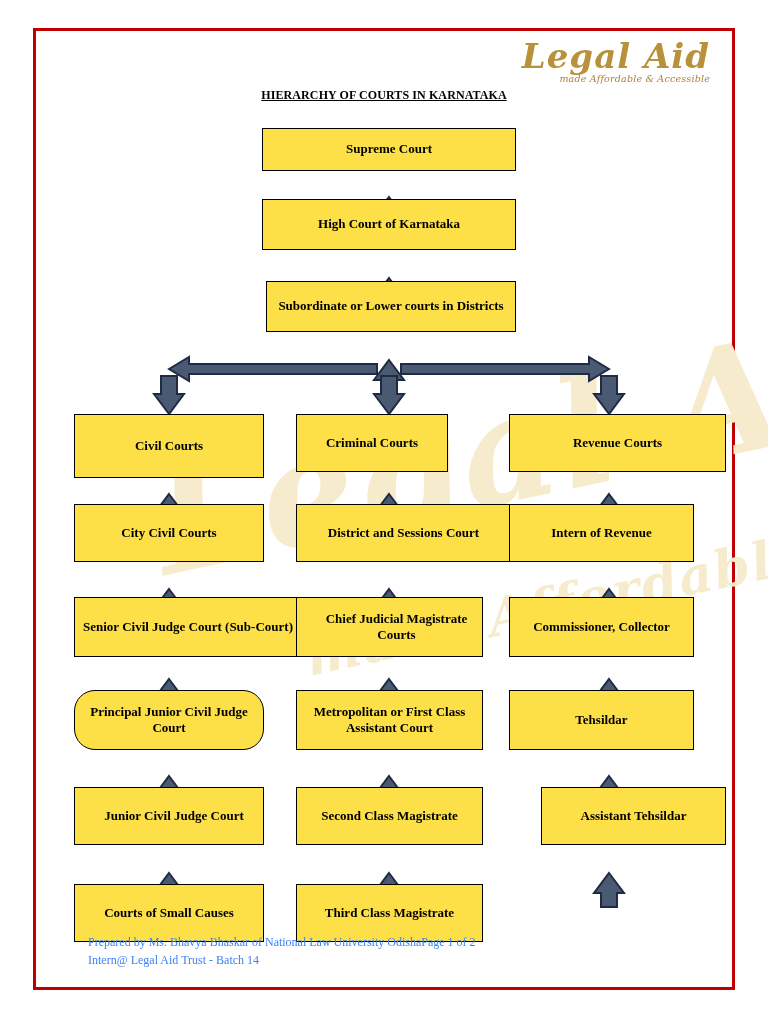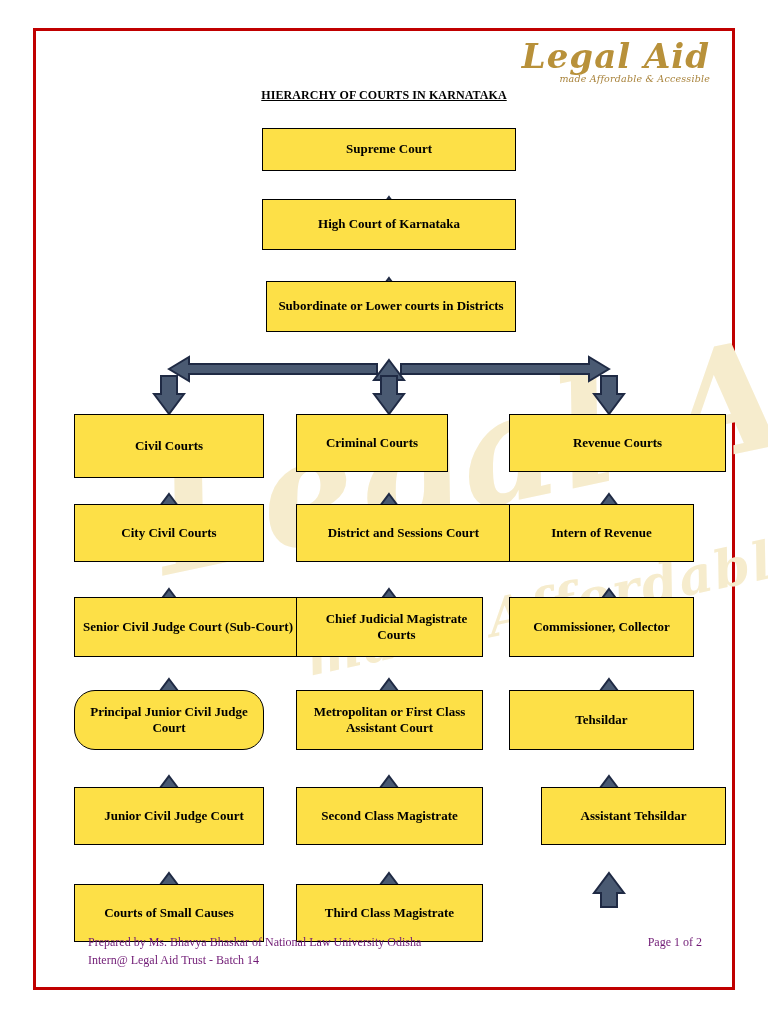--- a/index.html
+++ b/index.html
@@ -134,25 +134,24 @@
     pointer-events: none;
   }
 
   
   #footer {
     position: absolute;
     left: 52px;
     right: 30px;
     bottom: 18px;
     display: flex;
-    justify-content: space-between;
     align-items: flex-start;
     font-family: "Liberation Serif", serif;
     font-size: 12px;
-    color: #701a75;
+    color: #3b82f6;
     z-index: 5;
   }
   #footer .f-left { line-height: 1.45; }
   #footer .f-right { white-space: nowrap; padding-top: 1px; }
 </style>
 </head>
 <body>
 
 <div id="page-frame">
 

